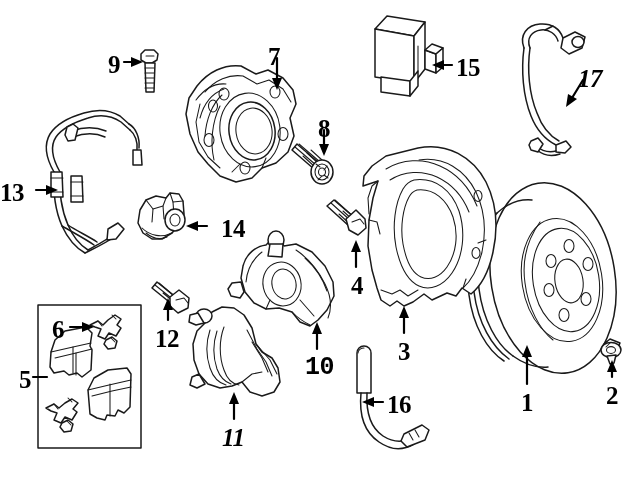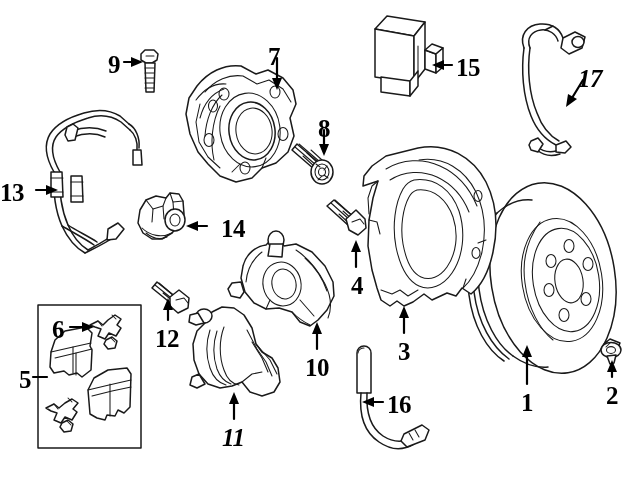--- a/index.html
+++ b/index.html
@@ -433,21 +433,21 @@
 
   <div class="callout" style="left:521px;top:390px;">1</div>
   <div class="callout" style="left:606px;top:383px;">2</div>
   <div class="callout" style="left:398px;top:339px;">3</div>
   <div class="callout" style="left:351px;top:273px;">4</div>
   <div class="callout" style="left:19px;top:367px;">5</div>
   <div class="callout" style="left:52px;top:317px;">6</div>
   <div class="callout" style="left:268px;top:44px;">7</div>
   <div class="callout" style="left:318px;top:116px;">8</div>
   <div class="callout" style="left:108px;top:52px;">9</div>
-  <div class="callout" style="left:305px;top:355px;">10</div>
+  <div class="callout" style="left:305px;top:355px;font-family:Liberation Mono, monospace;">10</div>
   <div class="callout" style="left:222px;top:425px;font-style:italic;">11</div>
   <div class="callout" style="left:155px;top:326px;">12</div>
   <div class="callout" style="left:0;top:180px;">13</div>
   <div class="callout" style="left:210px;top:216px;margin-left:11px;">14</div>
   <div class="callout" style="left:456px;top:55px;">15</div>
   <div class="callout" style="left:387px;top:392px;">16</div>
   <div class="callout" style="left:578px;top:66px;font-style:italic;">17</div>
 
 </div>
 

